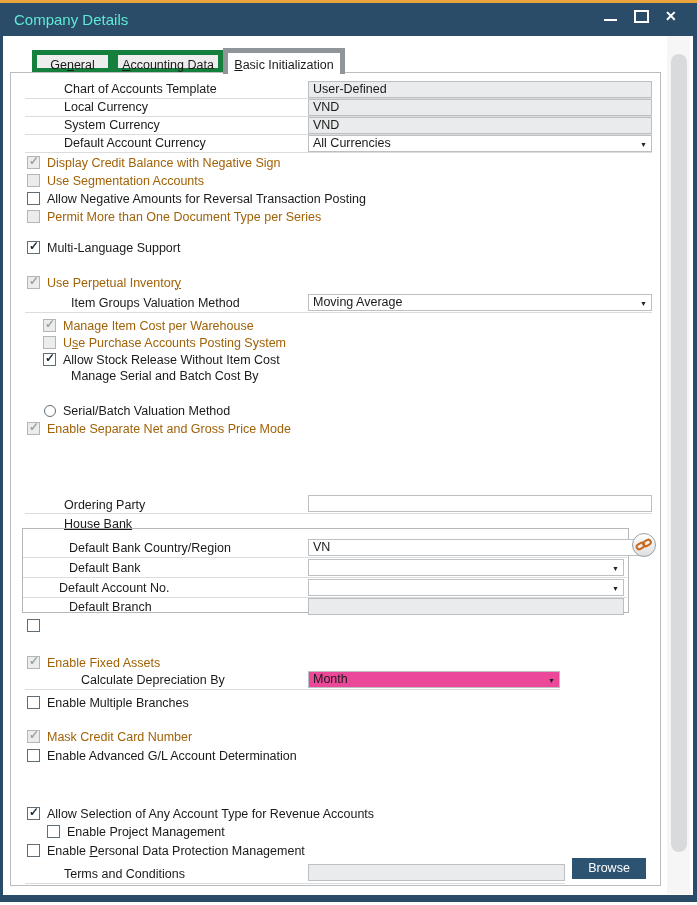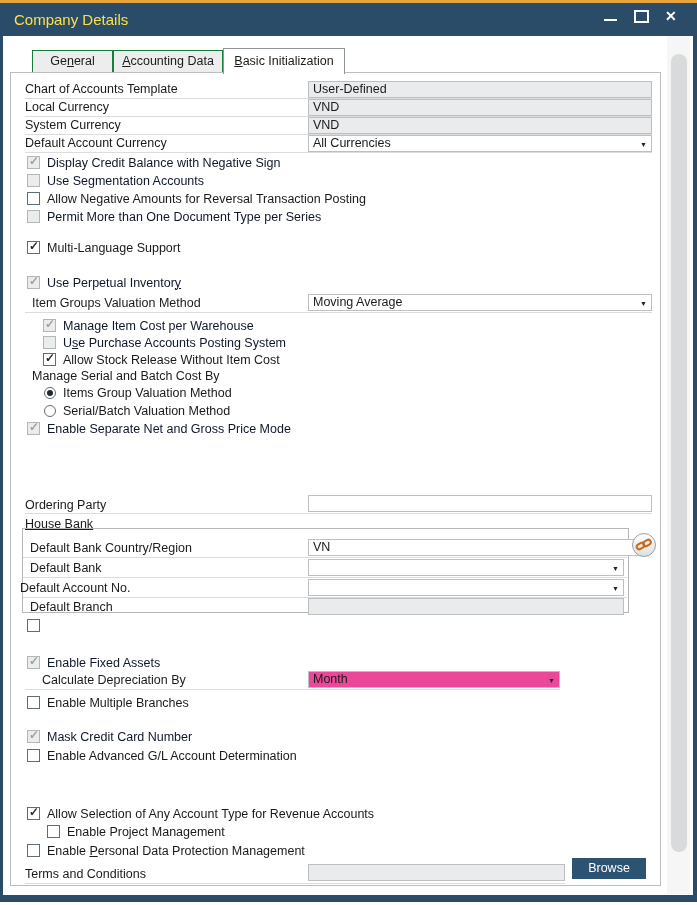--- a/index.html
+++ b/index.html
@@ -2,54 +2,54 @@
 <html><head>
 <meta charset="utf-8">
 <style>
   html,body{margin:0;padding:0;background:#fff;}
   #win{position:relative;width:697px;height:905px;background:#fff;overflow:hidden;
        font-family:"Liberation Sans",sans-serif;font-size:12.5px;color:#1a1a1a;}
 
   
   .accent-strip{position:absolute;left:0;top:0;width:697px;height:3px;background:#E9A33D;}
   .titlebar{position:absolute;left:0;top:3px;width:697px;height:33px;background:#2B4C68;}
-  .title-text{position:absolute;left:14px;top:0;height:33px;line-height:33px;color:#fde047;font-size:15px;}
+  .title-text{position:absolute;left:14px;top:0;height:33px;line-height:33px;color:#5eead4;font-size:15px;}
   .winctl{position:absolute;top:0;height:33px;width:24px;cursor:default;}
   .ctl-min{right:74px;} .ctl-max{right:44px;} .ctl-close{right:12px;}
   .ctl-min .bar{position:absolute;left:5px;top:19px;width:13px;height:2px;background:#fff;}
   .ctl-max .box{position:absolute;left:5px;top:10px;width:11px;height:9px;border:2px solid #fff;}
   .ctl-close .x{position:absolute;left:4px;top:8px;color:#fff;font-size:14px;font-weight:bold;line-height:17px;}
   .border-left{position:absolute;left:0;top:36px;width:3px;height:866px;background:#2B4C68;}
   .border-right{position:absolute;left:693px;top:36px;width:4px;height:866px;background:#2B4C68;}
   .border-bottom{position:absolute;left:0;top:895px;width:697px;height:7px;background:#2B4C68;}
 
   
-  .tab{position:absolute;box-sizing:border-box;background:#EDEDEE;border:1px solid #15803d;
+  .tab{position:absolute;box-sizing:border-box;background:#EDEDEE;border:5px solid #15803d;
        text-align:center;line-height:21px;height:23px;top:50px;cursor:pointer;}
   .tab.active{background:#fff;border-color:#8F9598;border-bottom:none;top:48px;height:26px;line-height:24px;z-index:5;}
   .panel{position:absolute;left:10px;top:72px;width:651px;height:814px;border:1px solid #B9BDBF;box-sizing:border-box;background:#fff;z-index:1;}
 
   
-  .lab{position:absolute;white-space:nowrap;height:17px;line-height:17px;z-index:2;}
+  .lab{position:absolute;white-space:nowrap;height:17px;line-height:17px;z-index:2;margin-left:39px;}
   .sep{position:absolute;height:1px;background:#DADCDD;z-index:1;}
   .field{position:absolute;box-sizing:border-box;height:17px;line-height:15px;padding:0 16px 0 4px;
          background:#E9EBEC;border:1px solid #BCC0C3;z-index:3;overflow:hidden;white-space:nowrap;}
   .field.white{background:#fff;} .field.cream{background:#ec4899;}
   .field .arrow{position:absolute;right:4px;top:4px;font-size:7px;color:#222;line-height:9px;}
   .field.plain{padding-right:4px;}
 
   .cbrow{position:absolute;left:27px;height:15px;display:flex;align-items:center;z-index:2;}
   .cbrow.indent{left:43px;}
   .cb{width:13px;height:13px;box-sizing:border-box;border:1px solid #5F6D77;background:#fff;position:relative;flex:none;}
   .tick{display:none;position:absolute;left:1px;top:-3px;font-size:12px;font-weight:900;color:#1F2A32;}
   .cbrow.checked .tick{display:block;}
   .cbrow.disabled .cb{border-color:#B3B6B8;background:#EBECEC;}
   .cbrow.disabled .tick{color:#9FA2A4;}
   .cbrow .cl{margin-left:7px;white-space:nowrap;}
-  .cbrow.disabled .cl{color:#0f172a;}
+  .cbrow.disabled .cl{color:#a16207;}
 
   .radiorow{position:absolute;left:44px;height:14px;display:flex;align-items:center;z-index:2;}
   .radio{width:12px;height:12px;box-sizing:border-box;border:1px solid #5F6D77;border-radius:50%;background:#fff;position:relative;flex:none;}
   .radiorow.checked .radio::after{content:'';position:absolute;left:2px;top:2px;width:6px;height:6px;border-radius:50%;background:#1F2A32;}
   .radiorow .cl{margin-left:7px;white-space:nowrap;}
 
   .groupbox{position:absolute;left:22px;top:528px;width:607px;height:85px;border:1px solid #B5B8BA;box-sizing:border-box;z-index:1;}
   .linkbtn{position:absolute;left:632px;top:533px;width:22px;height:22px;border-radius:50%;
            border:1px solid #9AA0A4;background:linear-gradient(#ffffff,#dcdee0);z-index:4;cursor:pointer;}
   .linkbtn svg{position:absolute;left:2px;top:2px;}
@@ -162,24 +162,20 @@
   </div>
   <div class="cbrow indent checked" style="top:352px;">
     <span class="cb">
         <span class="tick">✓</span>
       </span>
     <span class="cl">Allow Stock Release Without Item Cost</span>
   </div>
 
   <div class="lab" style="left:32px;top:368px;">Manage Serial and Batch Cost By</div>
 
-  <div class="radiorow checked" style="top:386px;">
-    <span class="radio"></span>
-    <span class="cl">Items Group Valuation Method</span>
-  </div>
   <div class="radiorow" style="top:404px;">
     <span class="radio"></span>
     <span class="cl">Serial/Batch Valuation Method</span>
   </div>
 
   <div class="cbrow checked disabled" style="top:421px;">
     <span class="cb">
         <span class="tick">✓</span>
       </span>
     <span class="cl">Enable Separate Net and Gross Price Mode</span>

